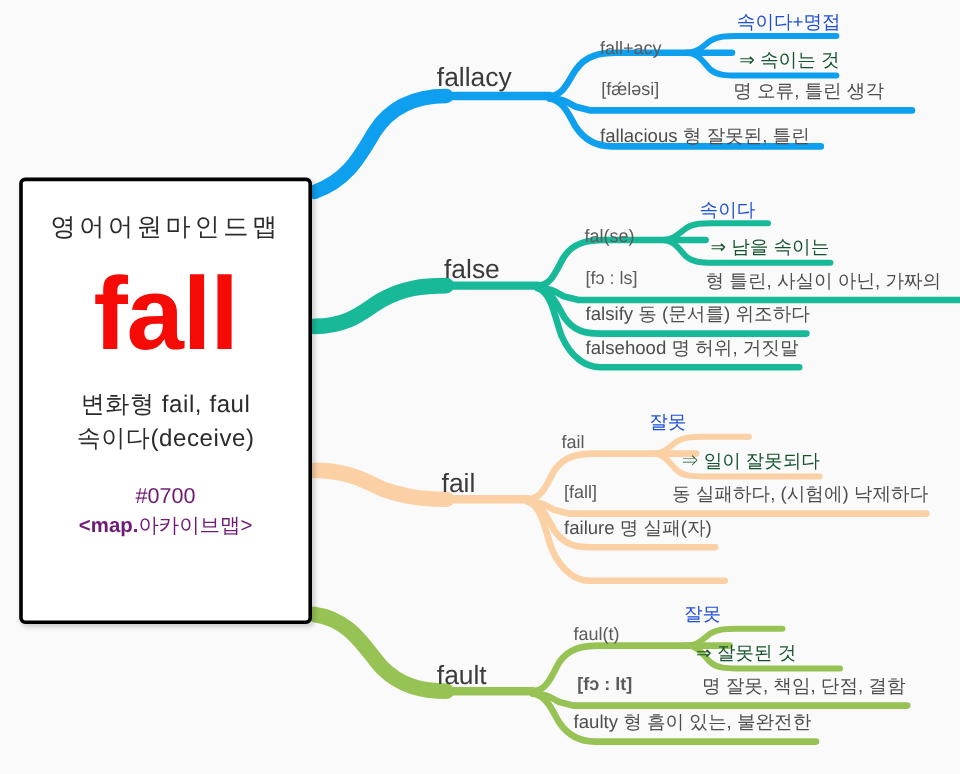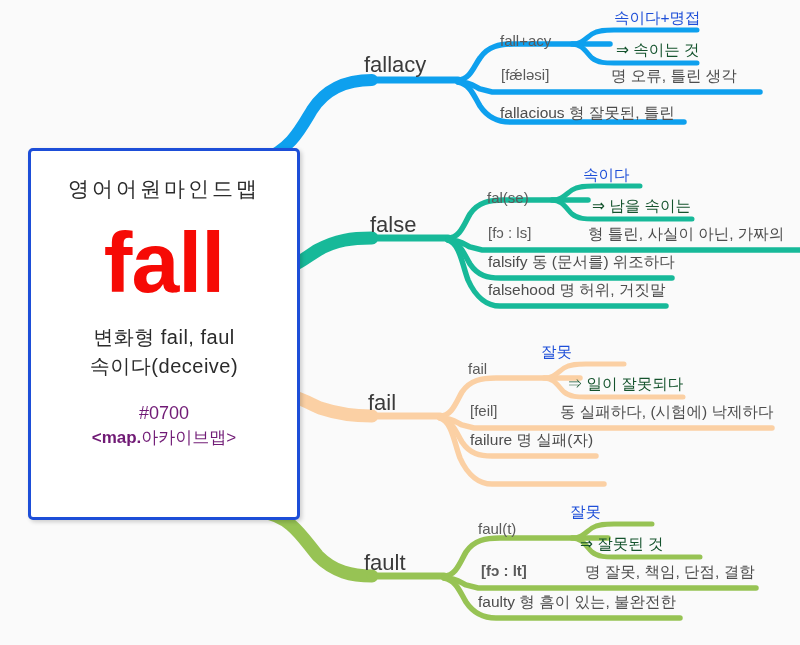--- a/index.html
+++ b/index.html
@@ -18,26 +18,26 @@
   #wires {
     position: absolute;
     left: 0; top: 0;
     width: 800px; height: 645px;
     pointer-events: none;
   }
 
   
   .center-box {
     position: absolute;
-    left: 28px;
+    left: 16px;
     top: 148px;
-    width: 272px;
+    width: 244px;
     height: 372px;
     background: #ffffff;
-    border: 3px solid #1d4ed8;
+    border: 3px solid #000000;
     border-radius: 5px;
     box-sizing: border-box;
     box-shadow: 2px 2px 4px rgba(0,0,0,0.18);
     z-index: 5;
   }
   .center-title {
     text-align: center;
     margin-top: 24px;
     font-size: 21px;
     color: #2b2b2b;
@@ -182,21 +182,21 @@
   <div class="lbl arrow" style="left:592px; top:196px;">⇒ 남을 속이는</div>
   <div class="lbl ipa" style="left:488px; top:224px;">[fɔ : ls]</div>
   <div class="lbl leaf" style="left:588px; top:224px;">형 틀린, 사실이 아닌, 가짜의</div>
   <div class="lbl leaf" style="left:488px; top:252px;">falsify 동 (문서를) 위조하다</div>
   <div class="lbl leaf" style="left:488px; top:280px;">falsehood 명 허위, 거짓말</div>
 
   <div class="lbl main" style="left:368px; top:390px;">fail</div>
   <div class="lbl sub" style="left:468px; top:360px;">fail</div>
   <div class="lbl tip" style="left:541px; top:342px;">잘못</div>
   <div class="lbl arrow" style="left:567px; top:374px;font-family:Liberation Serif, serif;">⇒ 일이 잘못되다</div>
-  <div class="lbl ipa" style="left:470px; top:402px;">[feil]</div>
+  <div class="lbl ipa" style="left:470px; top:402px;">[fall]</div>
   <div class="lbl leaf" style="left:560px; top:402px;">동 실패하다, (시험에) 낙제하다</div>
   <div class="lbl leaf" style="left:470px; top:430px;">failure 명 실패(자)</div>
 
   <div class="lbl main" style="left:364px; top:550px;">fault</div>
   <div class="lbl sub" style="left:478px; top:520px;">faul(t)</div>
   <div class="lbl tip" style="left:570px; top:502px;">잘못</div>
   <div class="lbl arrow" style="left:580px; top:534px;">⇒ 잘못된 것</div>
   <div class="lbl ipa" style="left:481px; top:562px;font-weight:bold;">[fɔ : lt]</div>
   <div class="lbl leaf" style="left:585px; top:562px;">명 잘못, 책임, 단점, 결함</div>
   <div class="lbl leaf" style="left:478px; top:592px;">faulty 형 흠이 있는, 불완전한</div>

